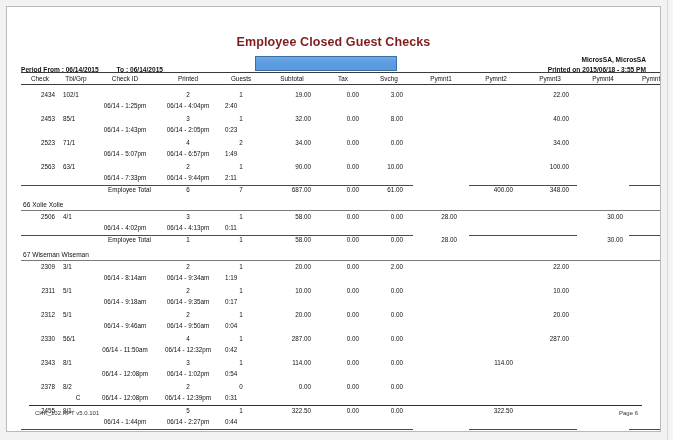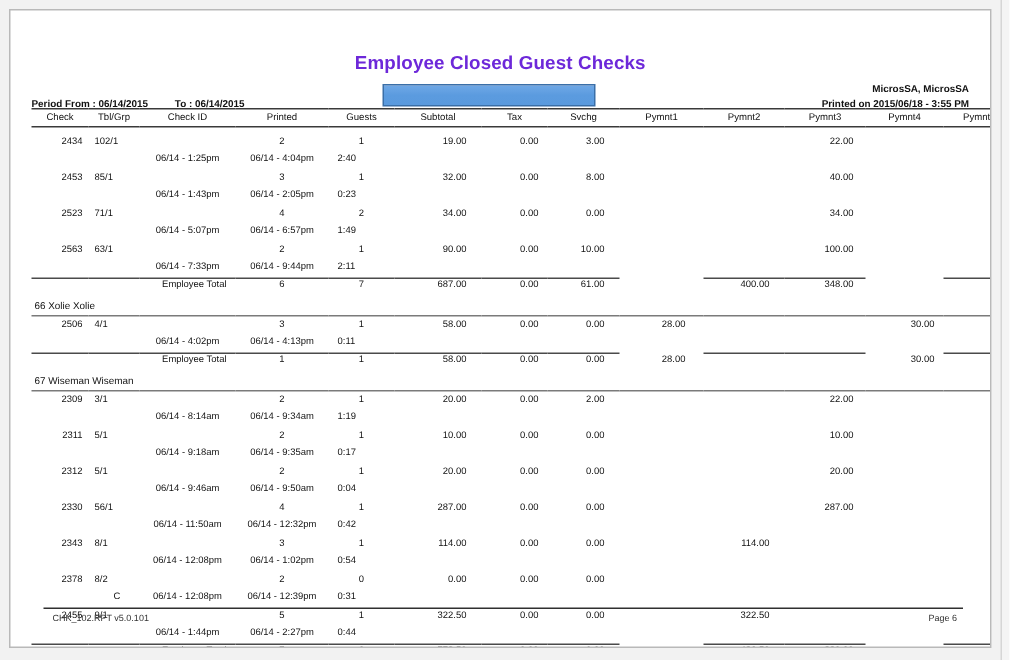--- a/index.html
+++ b/index.html
@@ -45,21 +45,21 @@
     top: 8px;
     width: 625px;
     height: 410px;
   }
 
   
   .title {
     text-align: center;
     font-size: 12.5px;
     font-weight: bold;
-    color: #6d28d9;
+    color: #7f1d1d;
     margin-top: 20px;
     letter-spacing: 0.1px;
   }
 
   
   .highlight-bar {
     position: absolute;
     left: 234px;
     top: 41px;
     width: 142px;

